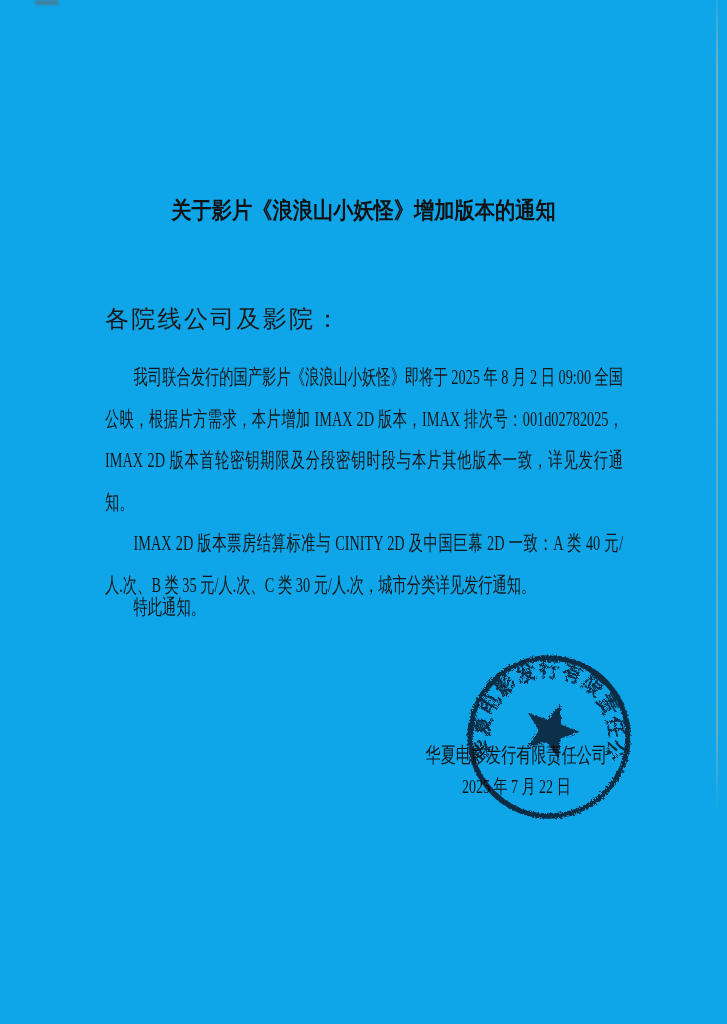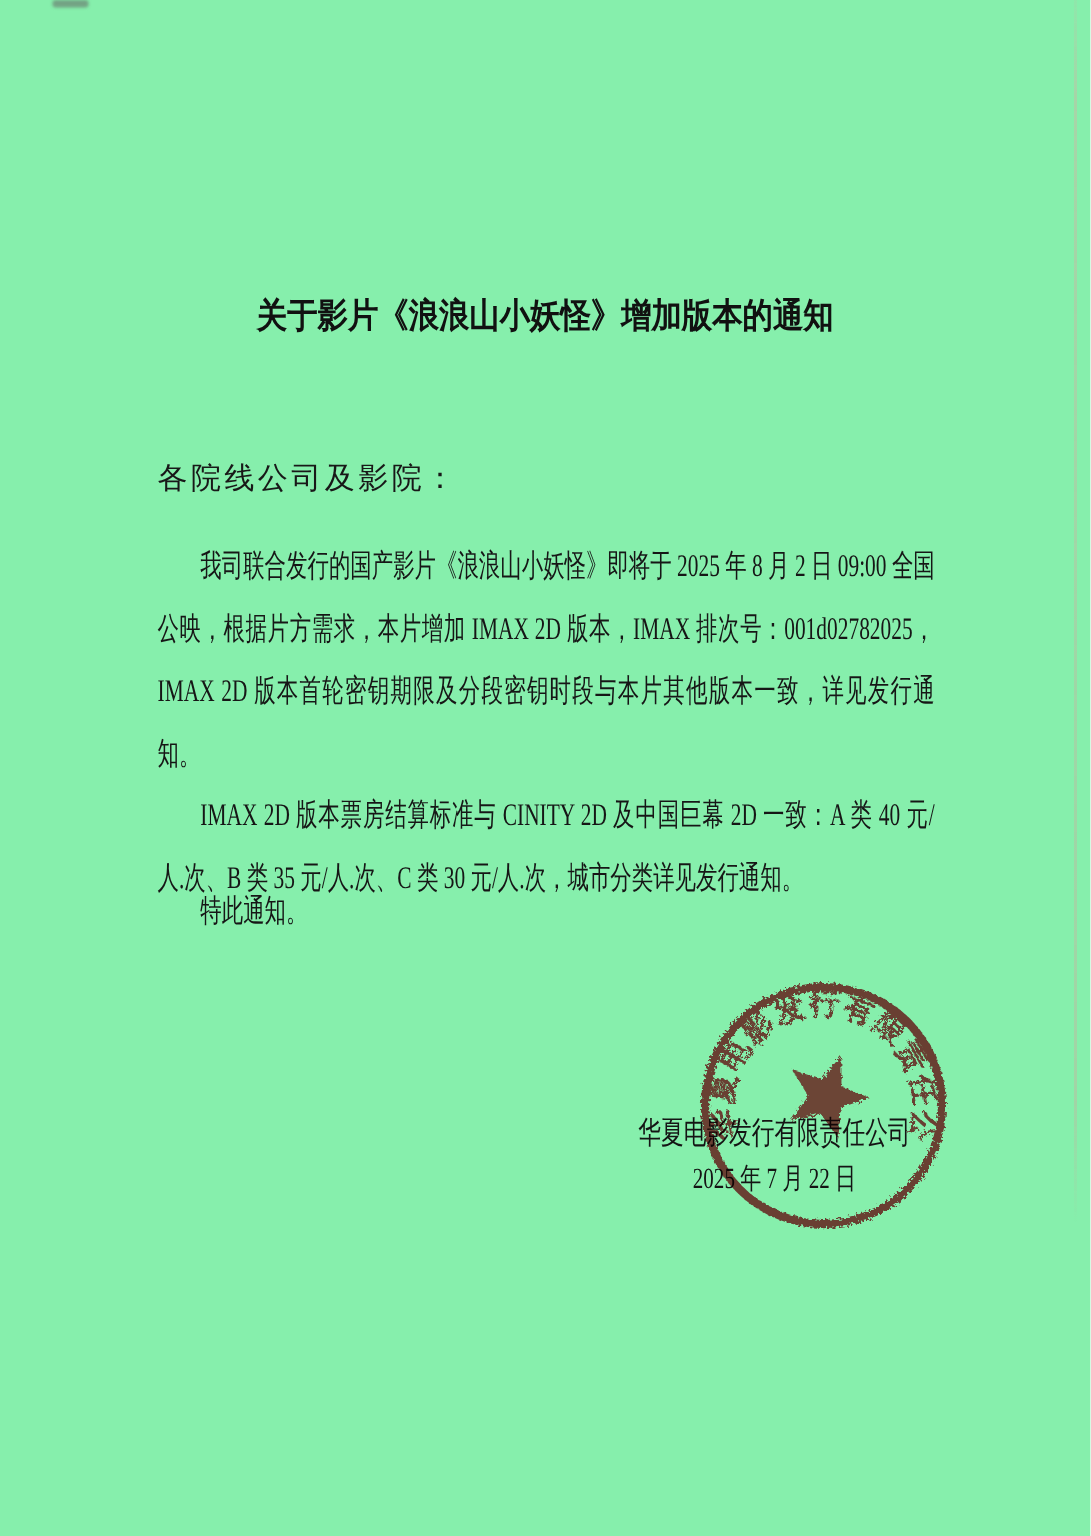--- a/index.html
+++ b/index.html
@@ -4,21 +4,21 @@
 <style>
   html, body {
     margin: 0;
     padding: 0;
     background: #ffffff;
   }
   .page {
     position: relative;
     width: 727px;
     height: 1024px;
-    background: #86efac;
+    background: #0ea5e9;
     font-family: "Liberation Serif", serif;
     color: #1a1a1a;
     overflow: hidden;
   }
   
   .artifact-top-smudge {
     position: absolute;
     left: 35px; top: 0;
     width: 24px; height: 5px;
     background: rgba(100,100,100,0.55);
@@ -46,21 +46,21 @@
     font-size: 23px;
     line-height: 28px;
     font-weight: bold;
     transform: scaleX(0.88);
     transform-origin: 50% 0;
     color: #111;
   }
   .salutation {
     position: absolute;
     top: 306px; left: 105px;
-    font-size: 20px;
+    font-size: 24px;
     line-height: 26px;
     letter-spacing: 2.3px;
     color: #181818;
   }
   .body-text {
     position: absolute;
     top: 357px; left: 105px;
     width: 762px;
     transform: scaleX(0.68);
     transform-origin: 0 0;

